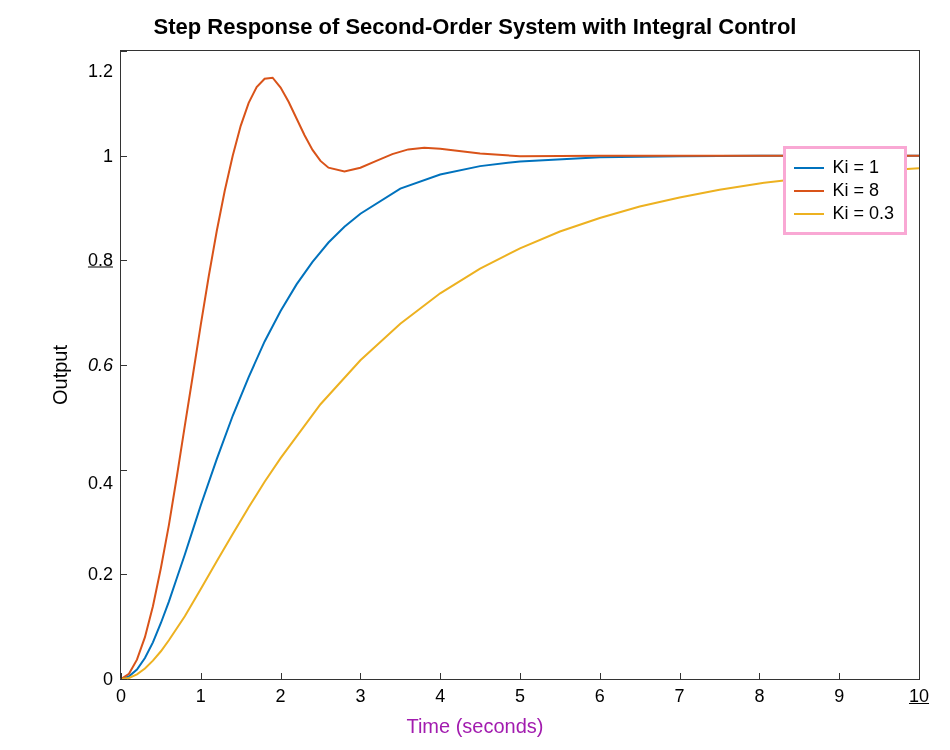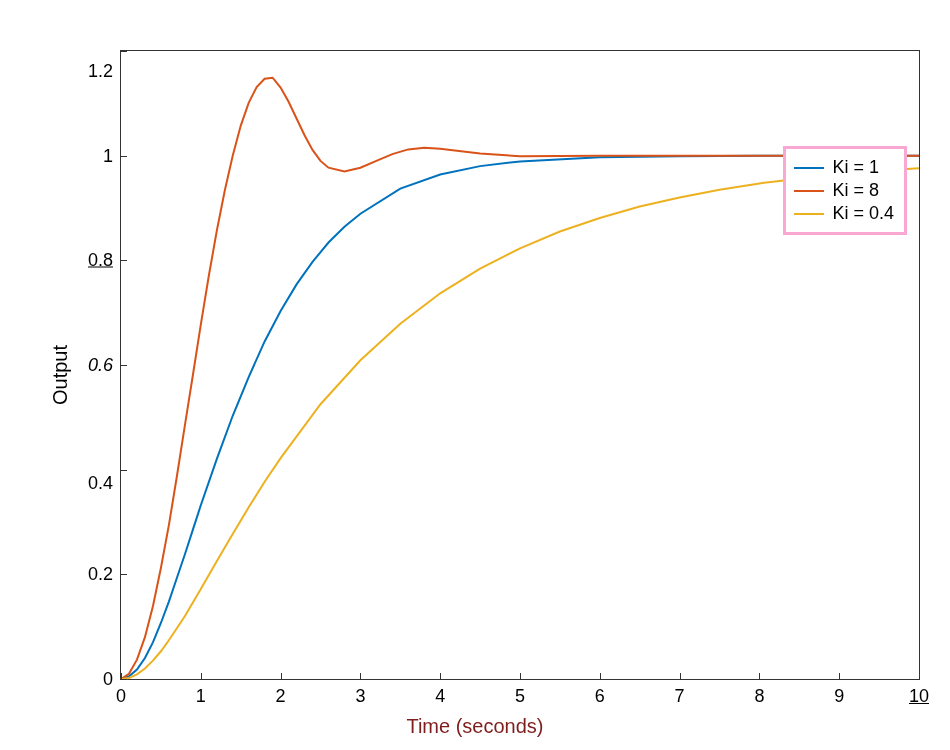--- a/index.html
+++ b/index.html
@@ -33,21 +33,21 @@
     font-size: 20px;
     color: #000;
   }
   #xlabel {
     position: absolute;
     bottom: 12px;
     left: 0;
     width: 950px;
     text-align: center;
     font-size: 20px;
-    color: #7f1d1d;
+    color: #a21caf;
   }
   #plot {
     position: absolute;
     left: 120px;
     top: 50px;
     width: 800px;
     height: 630px;
     border: 1px solid #333;
     box-sizing: border-box;
     background: #ffffff;
@@ -107,41 +107,42 @@
   }
   .legend-line {
     width: 30px;
     height: 2px;
   }
 </style>
 </head>
 <body>
 
 <div id="wrap">
+  <div id="title">Step Response of Second-Order System with Integral Control</div>
   <div id="ylabel">Output</div>
   <div id="xlabel">Time (seconds)</div>
 
   <div id="plot">
     <svg class="curves" viewBox="0 0 798 628">
         <path d="M0.00 628.00 L7.98 625.38 L15.96 618.58 L23.94 607.07 L31.92 591.37 L39.90 572.00 L47.88 550.55 L55.86 527.00 L63.84 503.45 L71.82 478.85 L79.80 454.25 L95.76 408.20 L111.72 364.76 L127.68 326.04 L143.64 290.45 L159.60 260.10 L175.56 233.41 L191.52 210.90 L207.48 191.54 L223.44 175.84 L239.40 162.76 L279.30 137.64 L319.20 123.51 L359.10 115.13 L399.00 110.42 L478.80 106.24 L558.60 105.19 L638.40 104.67 L718.20 104.67 L798.00 104.67 " fill="none" stroke="#0072BD" stroke-width="2"></path>
         <path d="M0.00 628.00 L7.98 622.77 L15.96 608.64 L23.94 586.13 L31.92 555.26 L39.90 517.05 L47.88 474.14 L55.86 425.47 L63.84 374.71 L71.82 324.47 L79.80 273.70 L87.78 225.03 L95.76 180.03 L103.74 139.73 L111.72 104.67 L119.70 74.84 L127.68 51.81 L135.66 36.11 L143.64 27.74 L151.62 26.69 L159.60 36.63 L167.58 50.76 L175.56 67.51 L183.54 84.26 L191.52 98.91 L199.50 109.90 L207.48 116.70 L223.44 120.37 L239.40 116.70 L255.36 109.90 L271.32 103.10 L287.28 98.39 L303.24 96.82 L319.20 97.86 L359.10 102.57 L399.00 105.19 L478.80 104.67 L558.60 104.67 L638.40 104.67 L718.20 104.67 L798.00 104.67 " fill="none" stroke="#D95319" stroke-width="2"></path>
         <path d="M0.00 628.00 L7.98 626.95 L15.96 623.29 L23.94 617.53 L31.92 609.68 L39.90 600.26 L47.88 589.27 L63.84 565.20 L79.80 537.99 L95.76 510.25 L111.72 483.04 L127.68 456.35 L143.64 430.70 L159.60 407.15 L199.50 353.25 L239.40 309.29 L279.30 272.66 L319.20 242.30 L359.10 217.71 L399.00 197.30 L438.90 180.55 L478.80 166.94 L518.70 155.43 L558.60 146.53 L598.50 138.68 L638.40 132.40 L678.30 127.69 L718.20 123.51 L758.10 119.84 L798.00 117.23 " fill="none" stroke="#EDB120" stroke-width="2"></path>
       </svg>
     <div id="legend">
         <div class="legend-row">
           <div class="legend-line" style="background: rgb(0, 114, 189);"></div>
           <span>Ki = 1</span>
         </div>
         <div class="legend-row">
           <div class="legend-line" style="background: rgb(217, 83, 25);"></div>
           <span>Ki = 8</span>
         </div>
         <div class="legend-row">
           <div class="legend-line" style="background: rgb(237, 177, 32);"></div>
-          <span>Ki = 0.4</span>
+          <span>Ki = 0.3</span>
         </div>
       </div>
   <div class="xtick" style="left: 0px;">0</div>
       <div class="tickmark-x" style="left: 0px;"></div>
       <div class="xtick" style="left: 79.8px;">1</div>
       <div class="tickmark-x" style="left: 79.8px;"></div>
       <div class="xtick" style="left: 159.6px;">2</div>
       <div class="tickmark-x" style="left: 159.6px;"></div>
       <div class="xtick" style="left: 239.4px;">3</div>
       <div class="tickmark-x" style="left: 239.4px;"></div>

